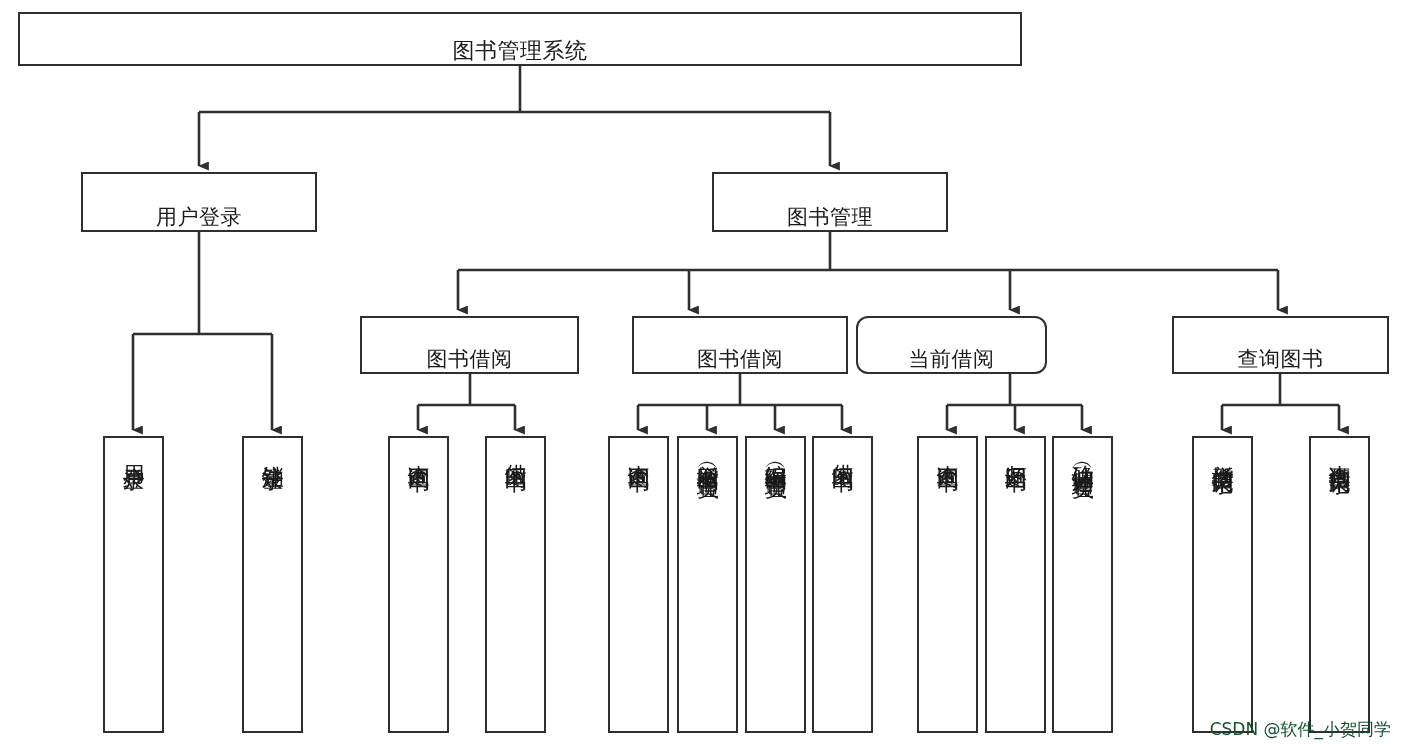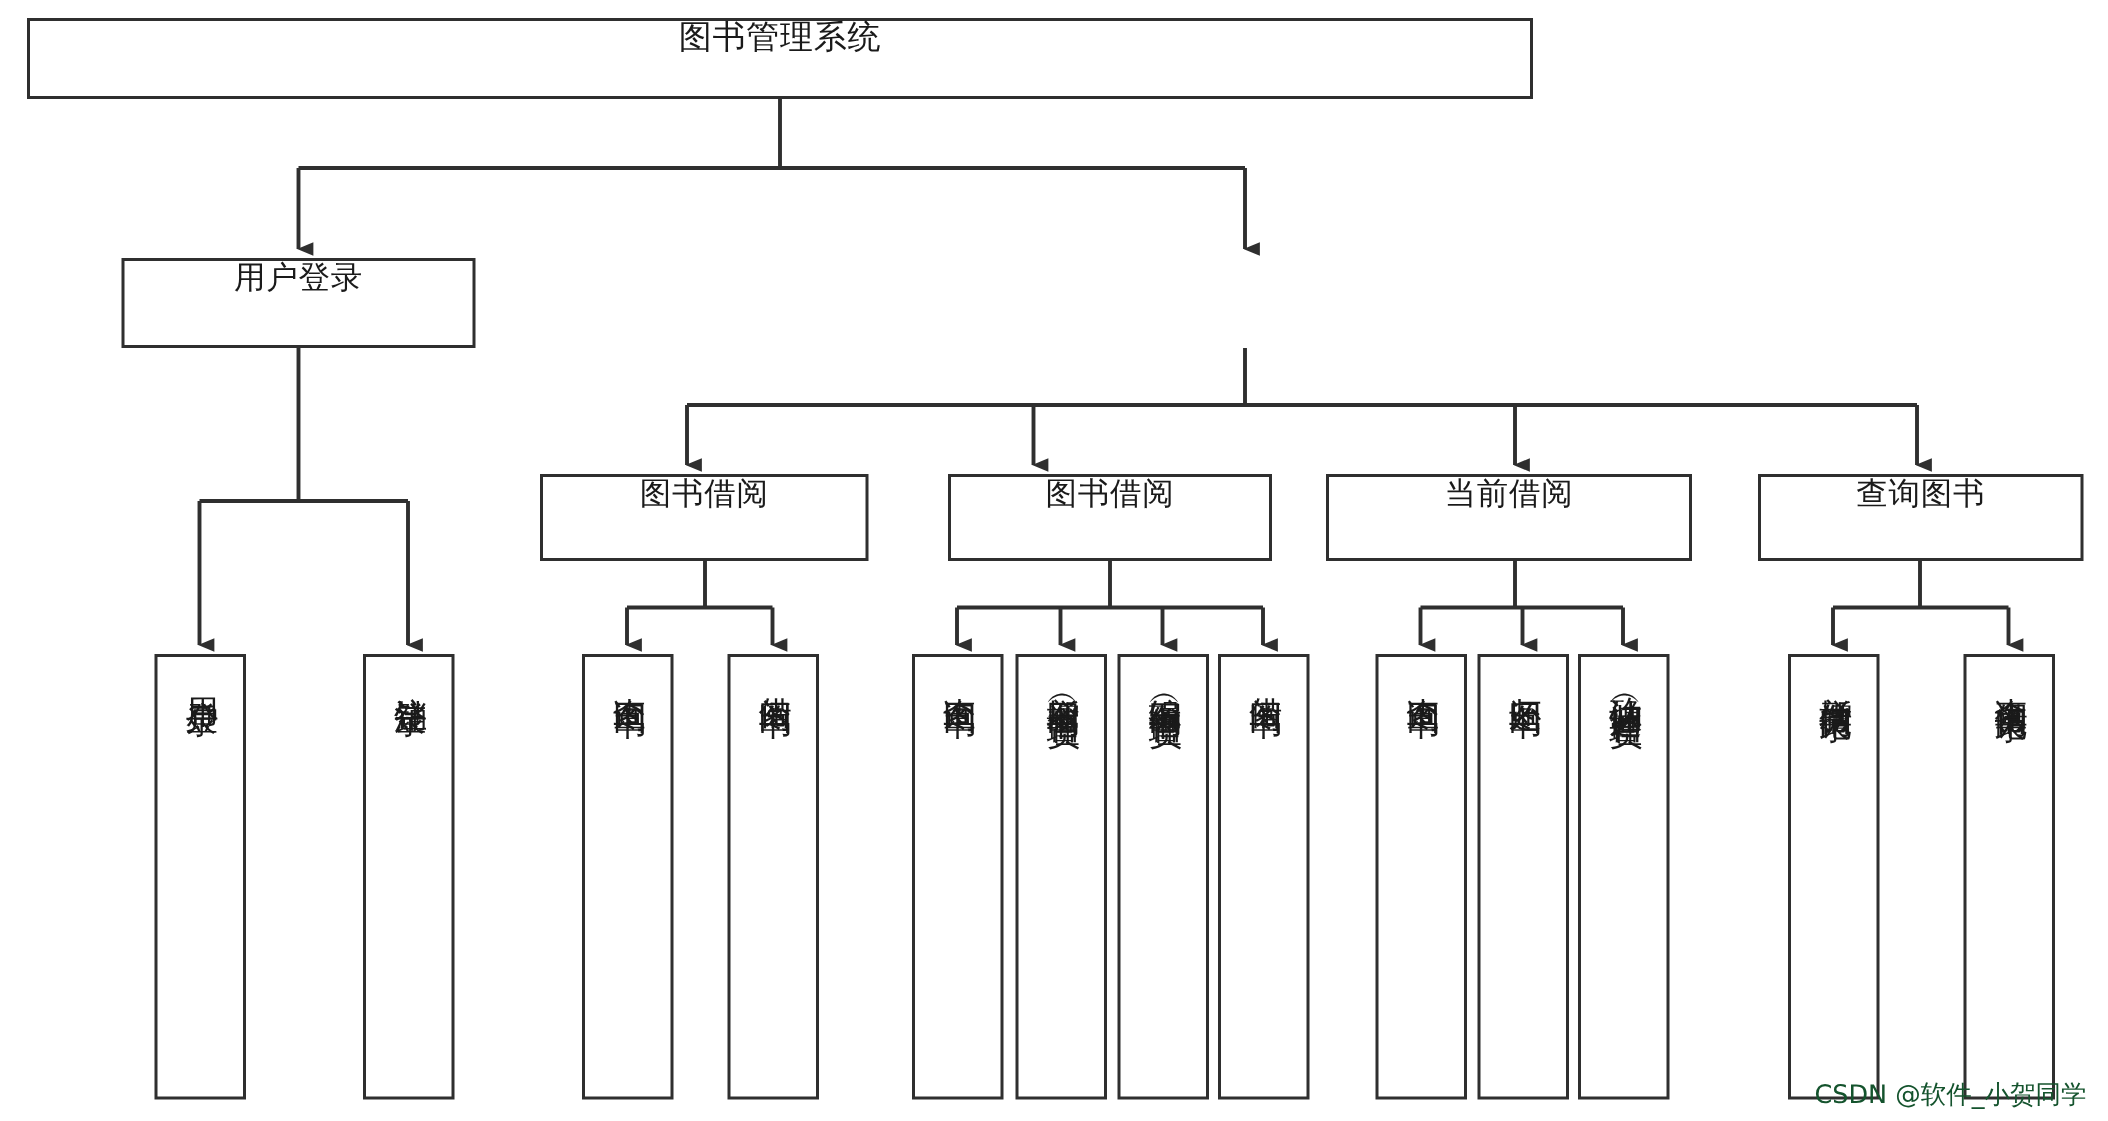--- a/index.html
+++ b/index.html
@@ -24,21 +24,21 @@
     top: 0;
     width: 1405px;
     height: 747px;
   }
   .node {
     position: absolute;
     box-sizing: border-box;
     background: #ffffff;
     border: 2px solid #2f2f2f;
     display: flex;
-    align-items: flex-start;
+    align-items: flex-end;
     justify-content: center;
     color: #1a1a1a;
     z-index: 2;
   }
   .node-label {
     display: block;
     line-height: 1.12;
     letter-spacing: 0.5px;
     white-space: nowrap;
   }
@@ -127,28 +127,31 @@
     </g>
   </svg>
 
   <div class="node horizontal root" style="left:18px; top:12px; width:1004px; height:54px;">
     <span class="node-label">图书管理系统</span>
   </div>
 
   <div class="node horizontal" style="left:81px; top:172px; width:236px; height:60px;">
     <span class="node-label">用户登录</span>
   </div>
+  <div class="node horizontal" style="left:712px; top:172px; width:236px; height:60px;">
+    <span class="node-label">图书管理</span>
+  </div>
 
   <div class="node horizontal" style="left:360px; top:316px; width:219px; height:58px;">
     <span class="node-label">图书借阅</span>
   </div>
   <div class="node horizontal" style="left:632px; top:316px; width:216px; height:58px;">
     <span class="node-label">图书借阅</span>
   </div>
-  <div class="node horizontal" style="left:884px; top:316px; width:244px; height:58px;">
+  <div class="node horizontal" style="left:856px; top:316px; width:191px; height:58px;border-radius:12px;">
     <span class="node-label">当前借阅</span>
   </div>
   <div class="node horizontal" style="left:1172px; top:316px; width:217px; height:58px;">
     <span class="node-label">查询图书</span>
   </div>
 
   <div class="node vertical" style="left:103px; top:436px; width:61px; height:297px;">
     <span class="node-label">用户登录</span>
   </div>
   <div class="node vertical" style="left:242px; top:436px; width:61px; height:297px;">

